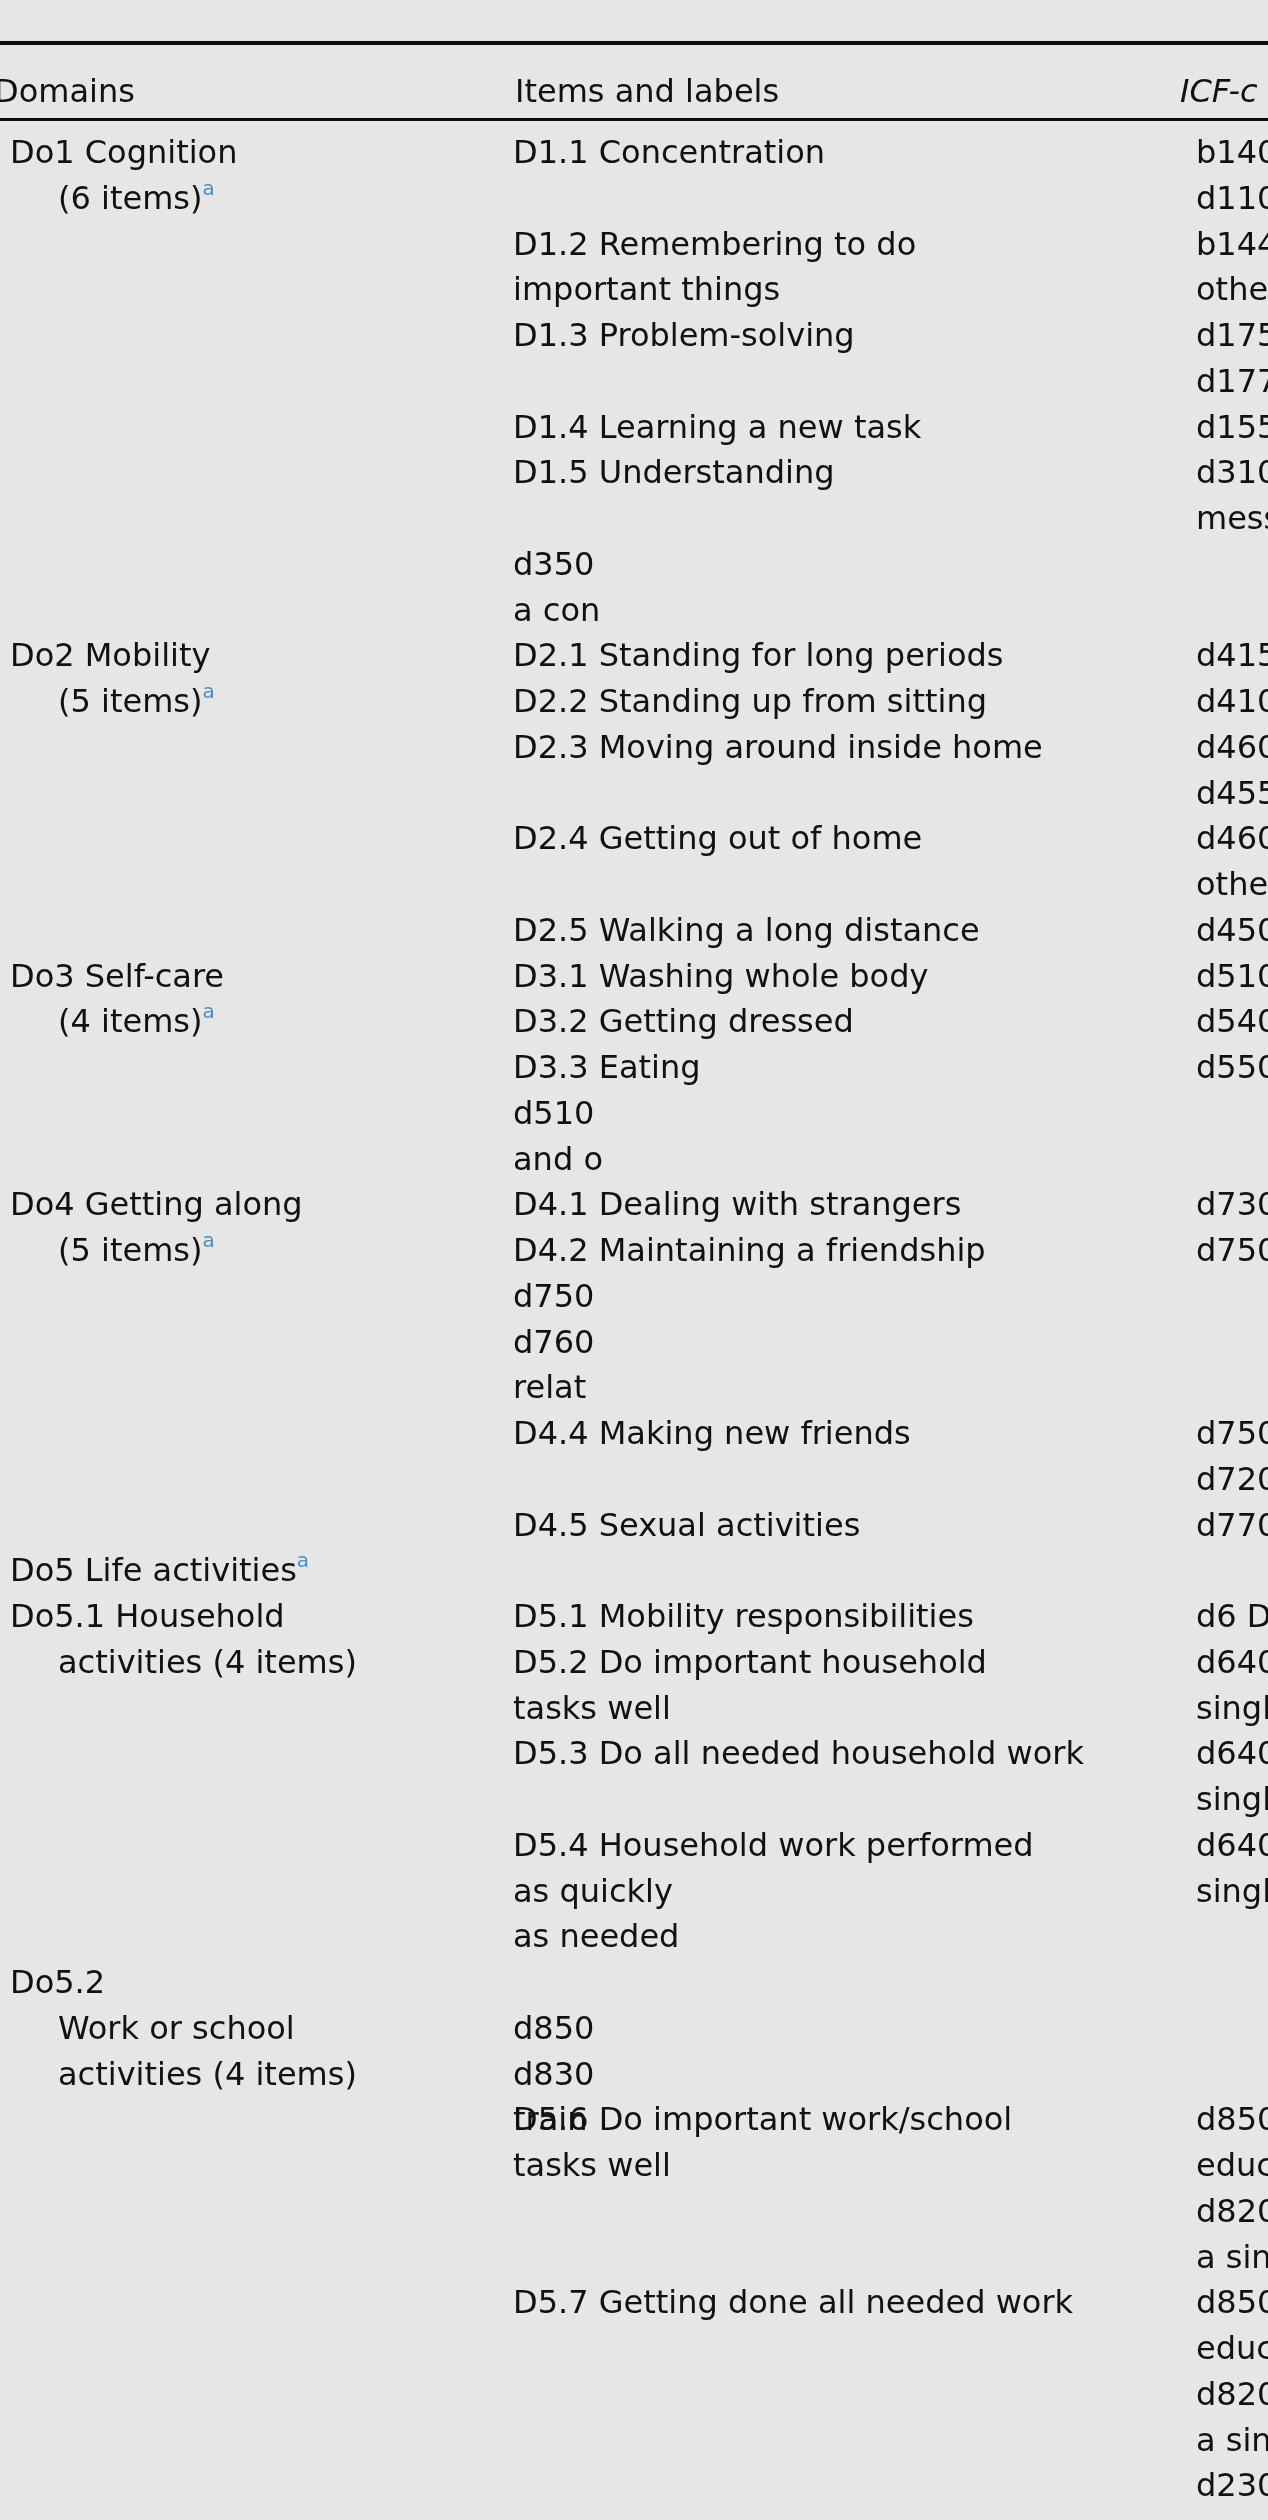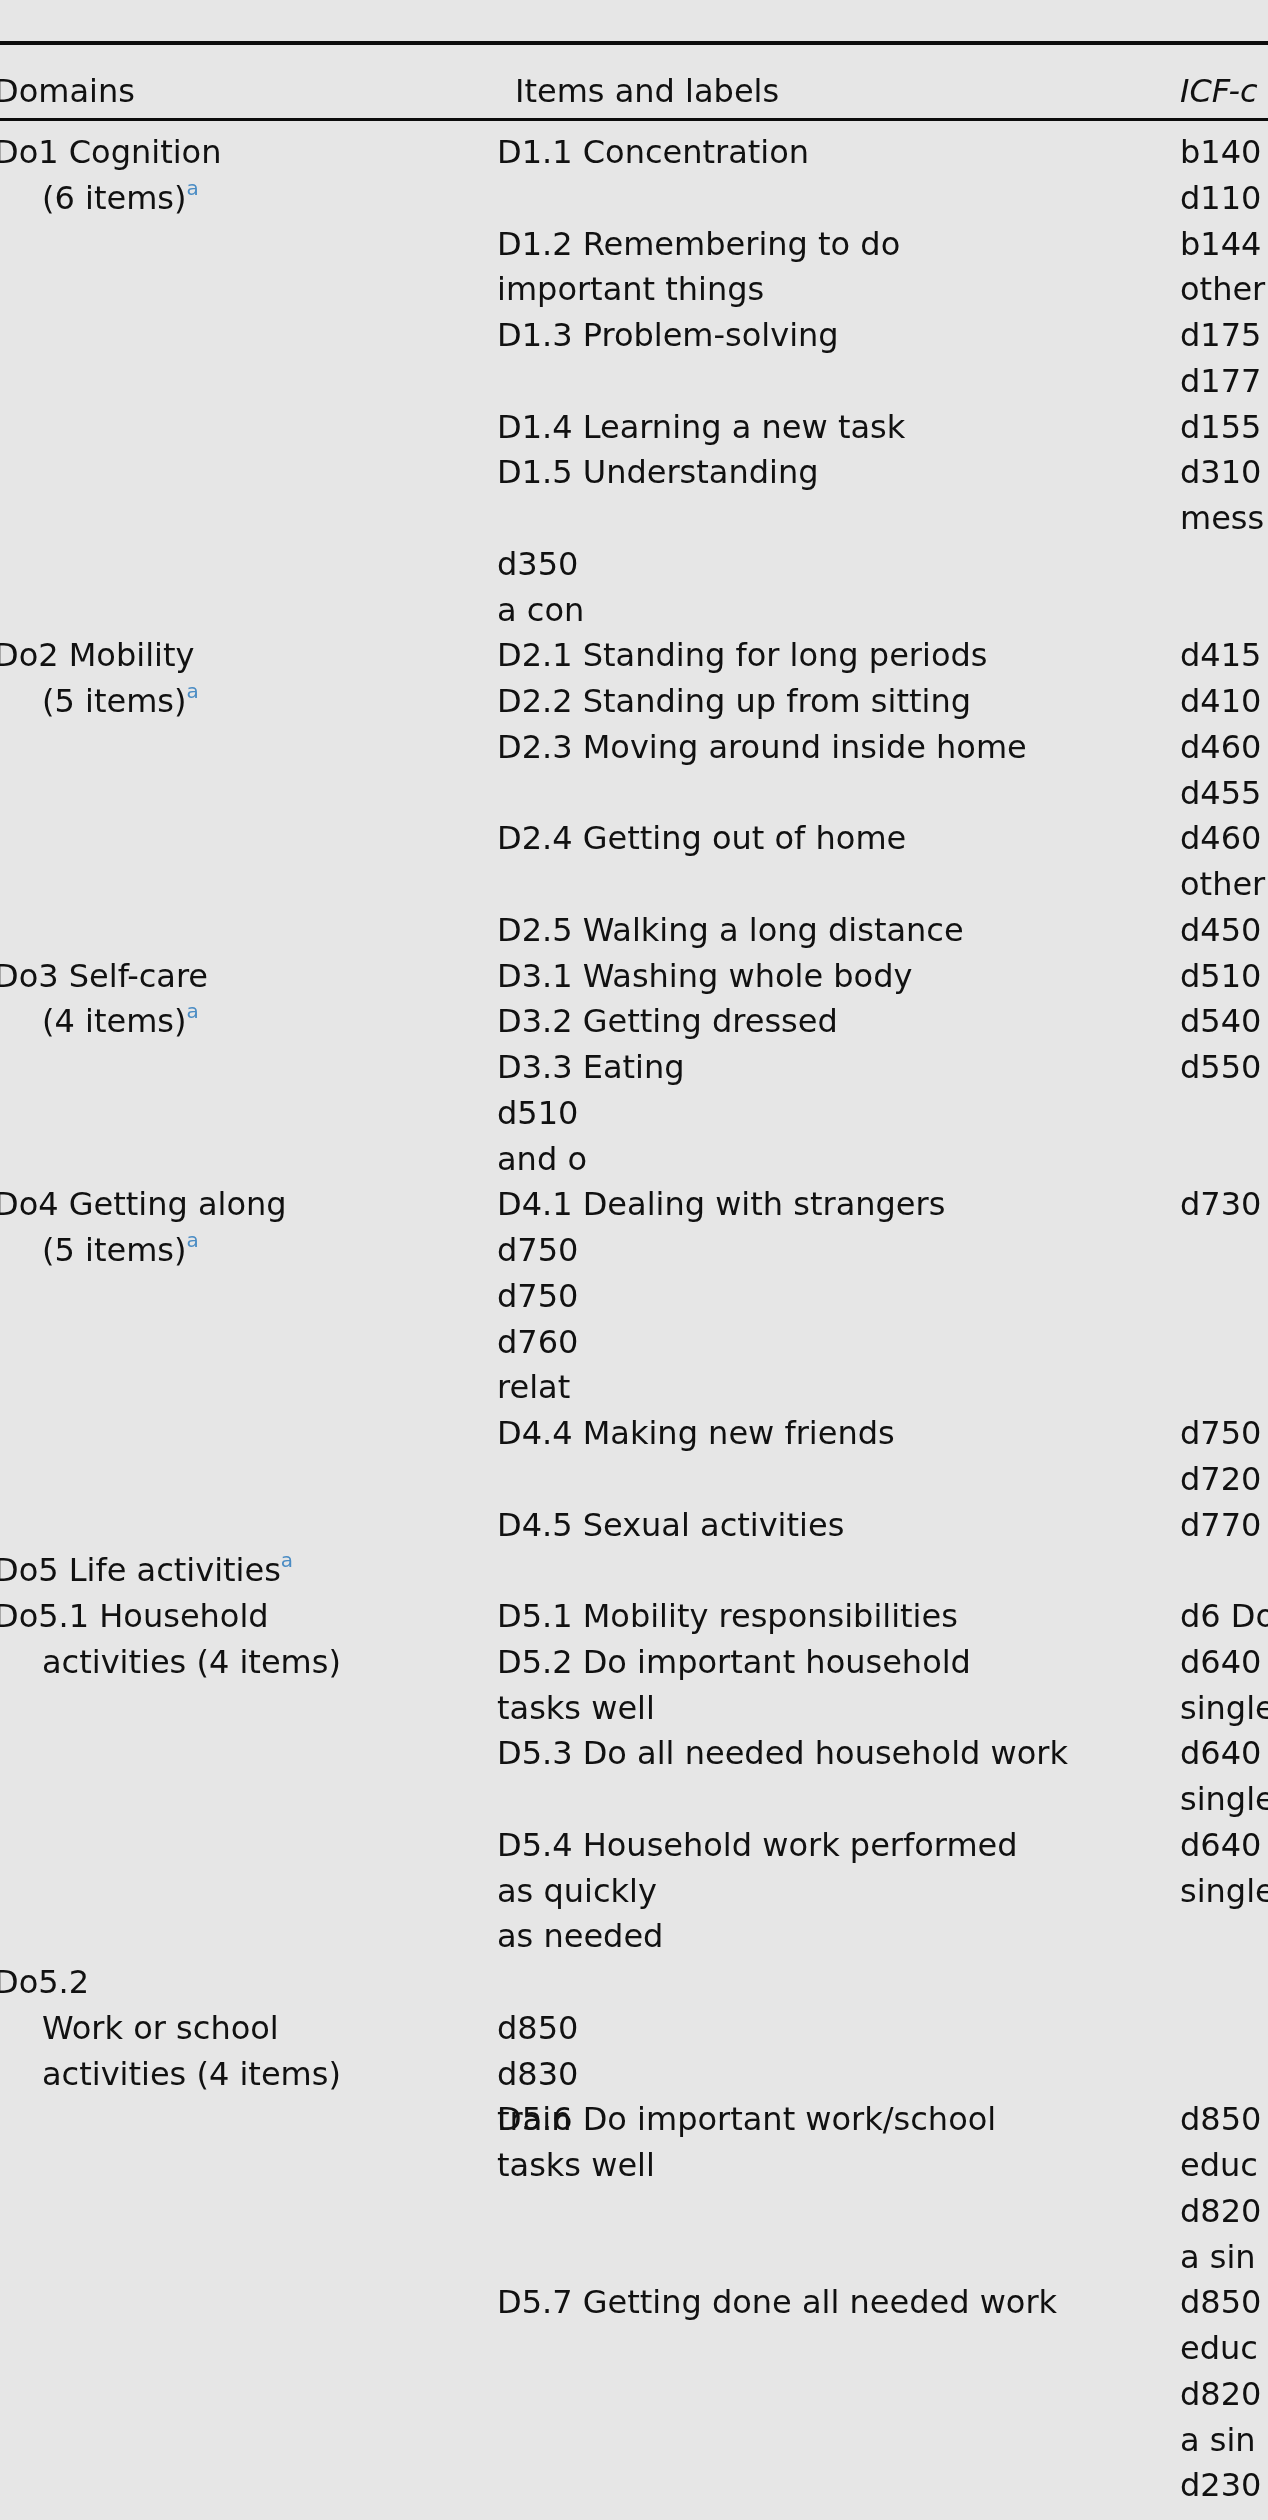--- a/index.html
+++ b/index.html
@@ -9,21 +9,21 @@
     font-family: "DejaVu Sans", sans-serif;
     font-size: 32px; position: relative;
   }
   .rule { position: absolute; left: 0; width: 1268px; background: #0c0c0c; }
   .rule.top { top: 41px; height: 4px; }
   .rule.mid { top: 118px; height: 3px; }
   .hdr { position: absolute; top: 68px; line-height: 46px; white-space: nowrap; }
   .c1 { left: -6px; }
   .c2 { left: 515px; }
   .c3 { left: 1180px; font-style: italic; }
-  #rows { position: absolute; top: 130px; left: 0; width: 1104px; }
+  #rows { position: absolute; top: 130px; left: 16px; width: 1104px; }
   .row { display: grid; grid-template-columns: 503px 683px 200px; margin-left: -6px; }
   .cell { line-height: 45.75px; white-space: pre-line; overflow: visible; }
   .cell.col3 { white-space: pre; }
   .indent { padding-left: 48px; display: block; }
   sup.fn { color: #4a8cc4; font-size: 20px; vertical-align: 14px; line-height: 0; }
 </style>
 </head>
 <body>
 
 <div class="rule top"></div>
@@ -115,20 +115,21 @@
       <div class="cell col3">d510
 and o</div>
     </div>
     <div class="row" style="height: 45.75px;">
       <div class="cell col1"><span>Do4 Getting along</span><span class="indent"><span>(5 items)</span><sup class="fn">a</sup></span></div>
       <div class="cell col2">D4.1 Dealing with strangers</div>
       <div class="cell col3">d730</div>
     </div>
     <div class="row" style="height: 45.75px;">
       <div class="cell col1"><span></span></div>
+      <div class="cell col2">D4.2 Maintaining a friendship</div>
       <div class="cell col3">d750</div>
     </div>
     <div class="row" style="height: 137.25px;">
       <div class="cell col1"><span></span></div>
       <div class="cell col3">d750
 d760
 relat</div>
     </div>
     <div class="row" style="height: 91.5px;">
       <div class="cell col1"><span></span></div>

